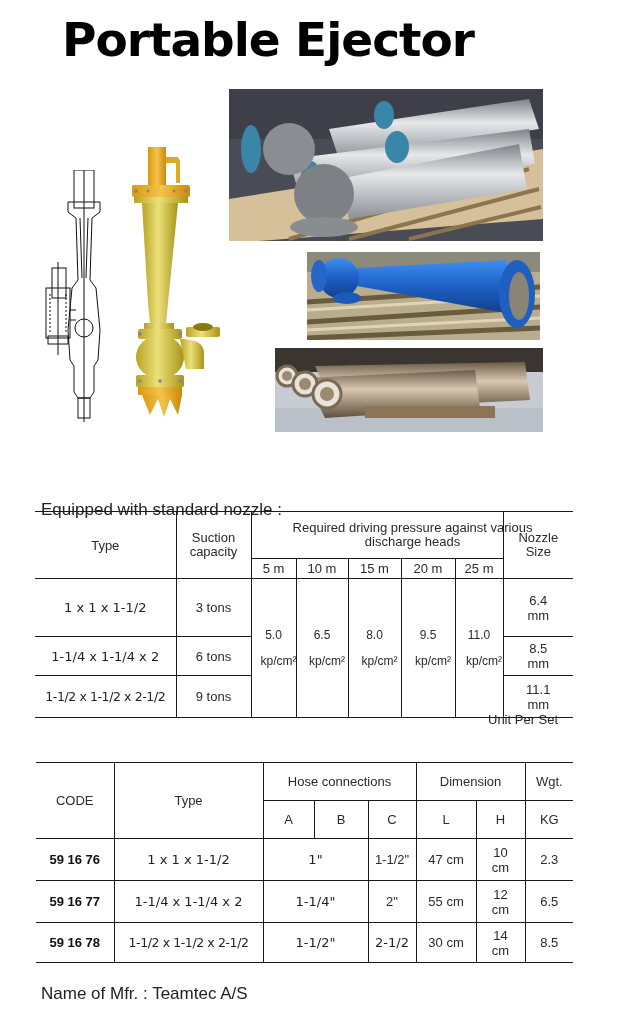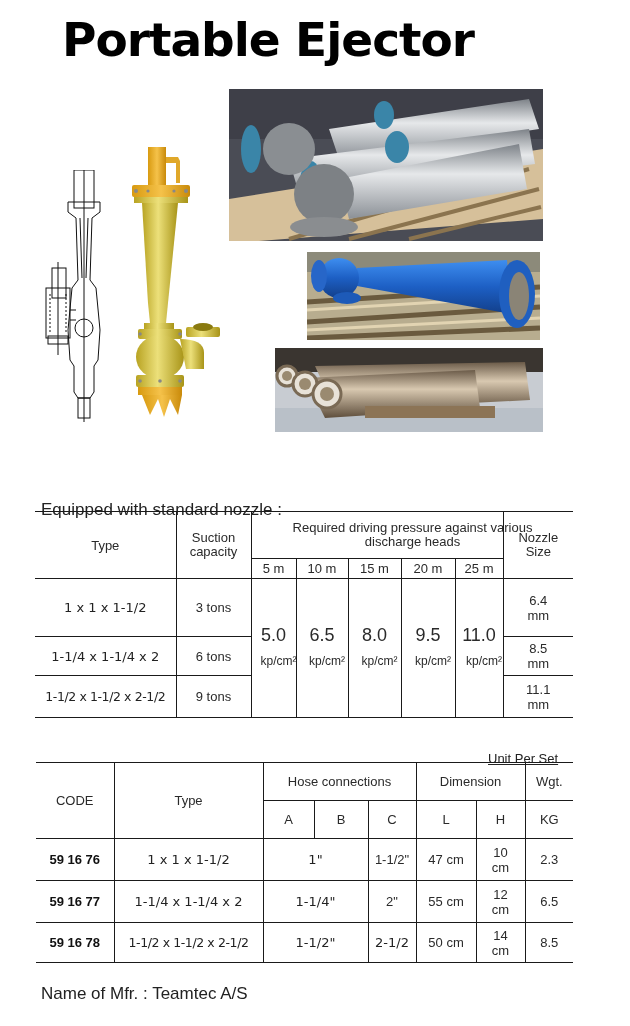--- a/index.html
+++ b/index.html
@@ -23,21 +23,21 @@
   }
   table.grid td, table.grid th {
     border: 1.6px solid #1a1a1a; text-align: center; vertical-align: middle;
     font-weight: normal; font-size: 13px; line-height: 15px; padding: 0 1px;
   }
   table.grid .l { border-left: none; }
   table.grid .r { border-right: none; }
   table.grid .type { font-family: "DejaVu Sans", sans-serif; font-size: 13px; color: #222; white-space: nowrap; }
   table.grid .code { font-weight: bold; font-size: 13px; color: #111; }
   .unit { display: block; font-size: 12px; line-height: 13px; margin-top: 12px; }
-  .num { display: block; font-size: 18px; }
+  .num { display: block; font-size: 12px; }
   .unitline { position: absolute; font-size: 13px; color: #222; }
 </style>
 </head>
 <body>
 
 <div class="title">Portable Ejector</div>
 
 <div class="img" style="left:40px; top:170px; width:65px; height:252px;">
   <svg viewBox="0 0 65 252">
     <g fill="none" stroke="#111" stroke-width="1">
@@ -245,21 +245,21 @@
     <td class="r"><span style="display:inline-block; width:30px;">8.5 mm</span></td>
   </tr>
   <tr style="height:42px;">
     <td class="l type" style="font-size:12.5px; letter-spacing:-0.4px;">1-1/2 x 1-1/2 x 2-1/2</td>
     <td>9 tons</td>
     <td class="r"><span style="display:inline-block; width:34px;">11.1 mm</span></td>
   </tr>
 </tbody>
   </table>
 
-<div class="unitline" style="left:488px; top:751px;text-decoration:underline;">Unit Per Set</div>
+<div class="unitline" style="left:488px; top:712px;">Unit Per Set</div>
 
 <table class="grid" style="left:36px; top:762px; width:537px;">
   <colgroup>
     <col style="width:78px">
       <col style="width:149px">
       <col style="width:51px">
       <col style="width:54px">
       <col style="width:48px">
       <col style="width:60px">
       <col style="width:49px">
@@ -297,20 +297,20 @@
     <td>2"</td>
     <td>55 cm</td>
     <td><span style="display:inline-block; width:22px;">12 cm</span></td>
     <td class="r">6.5</td>
   </tr>
   <tr style="height:40px;">
     <td class="l code">59 16 78</td>
     <td class="type" style="font-size:12.5px; letter-spacing:-0.4px;">1-1/2 x 1-1/2 x 2-1/2</td>
     <td colspan="2" class="type">1-1/2"</td>
     <td class="type">2-1/2</td>
-    <td>50 cm</td>
+    <td>30 cm</td>
     <td><span style="display:inline-block; width:22px;">14 cm</span></td>
     <td class="r">8.5</td>
   </tr>
 </tbody>
   </table>
 
 <div class="caption" style="left:41px; top:984px;">Name of Mfr. : Teamtec A/S</div>
 
 </body></html>

